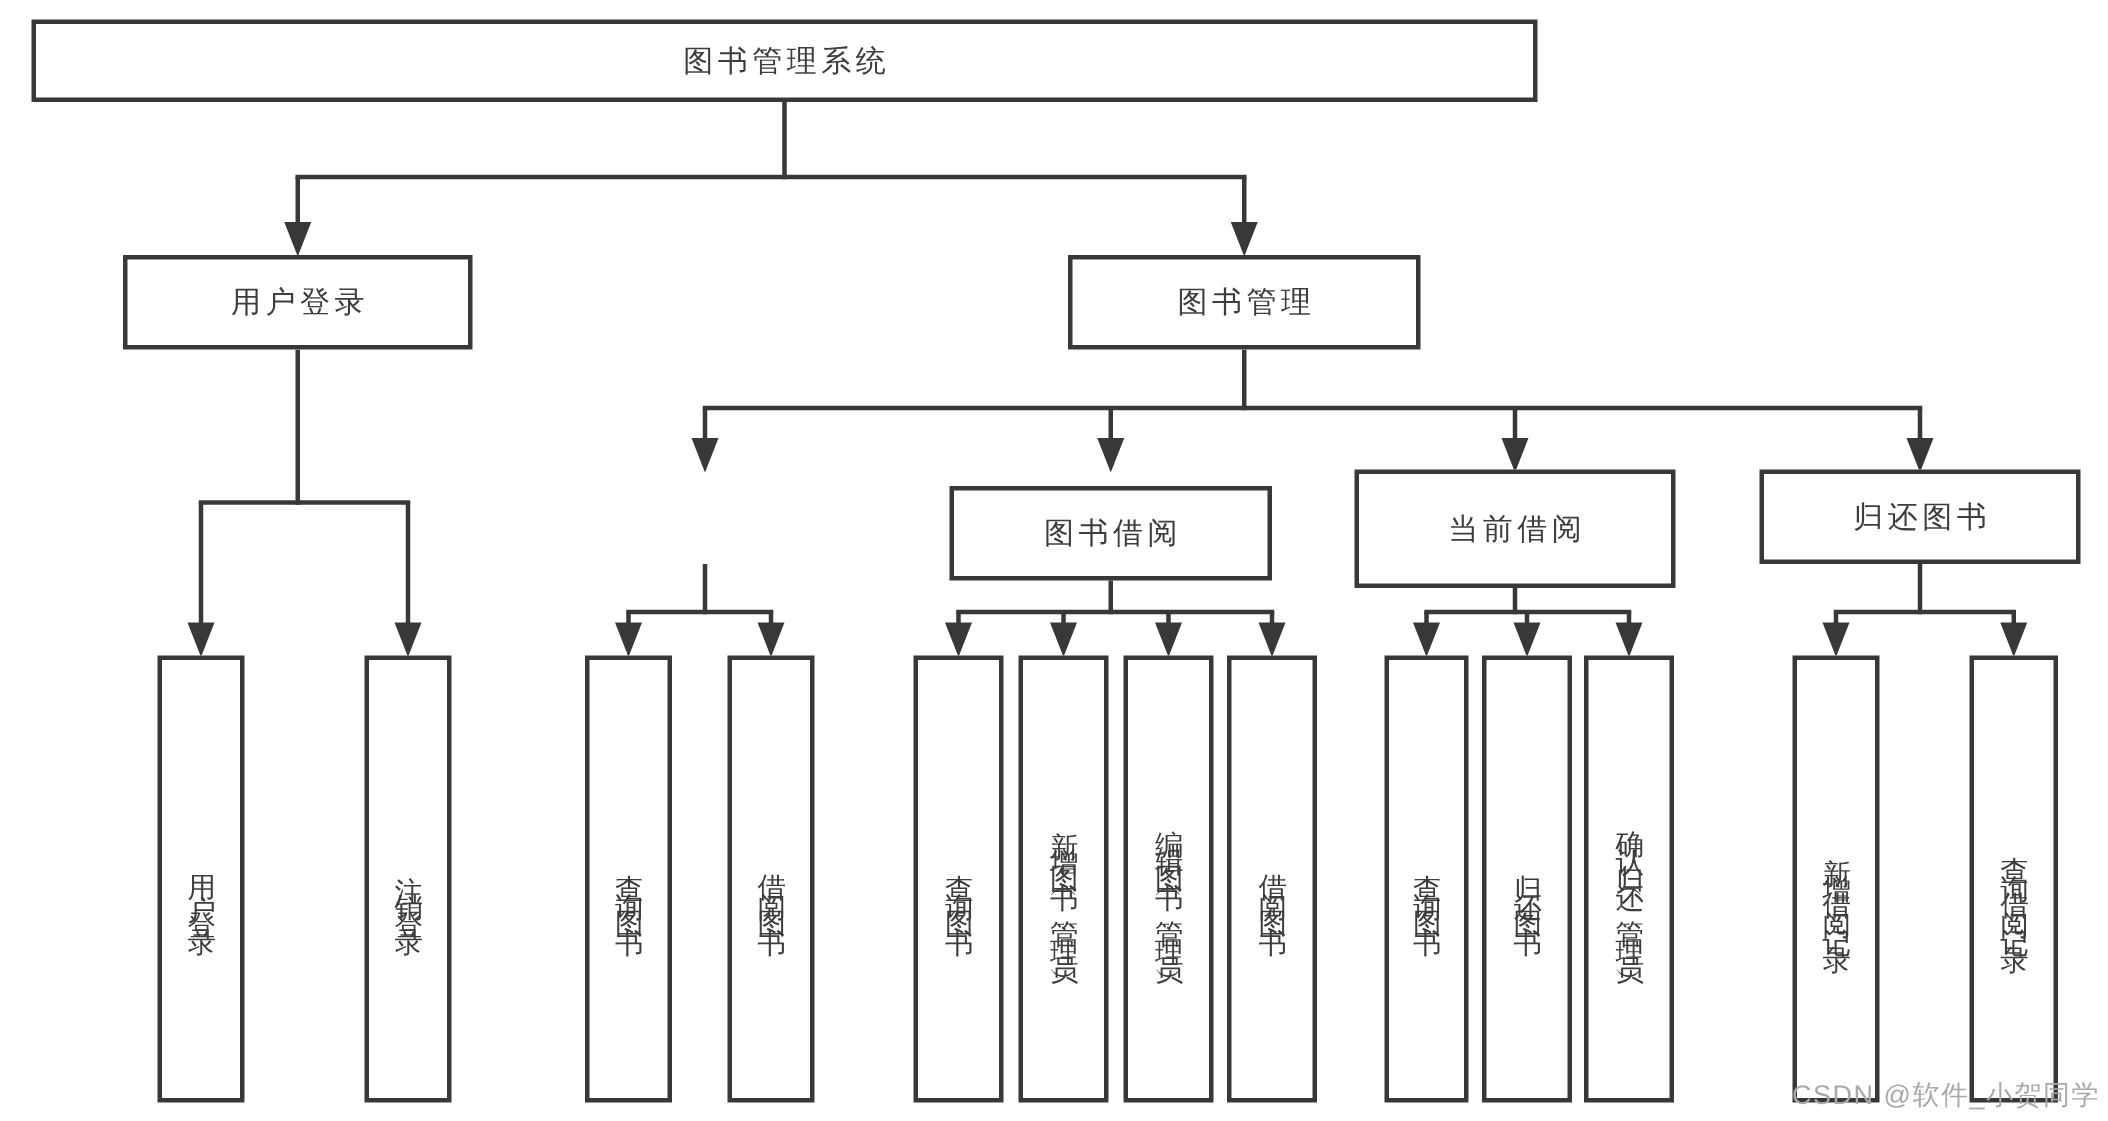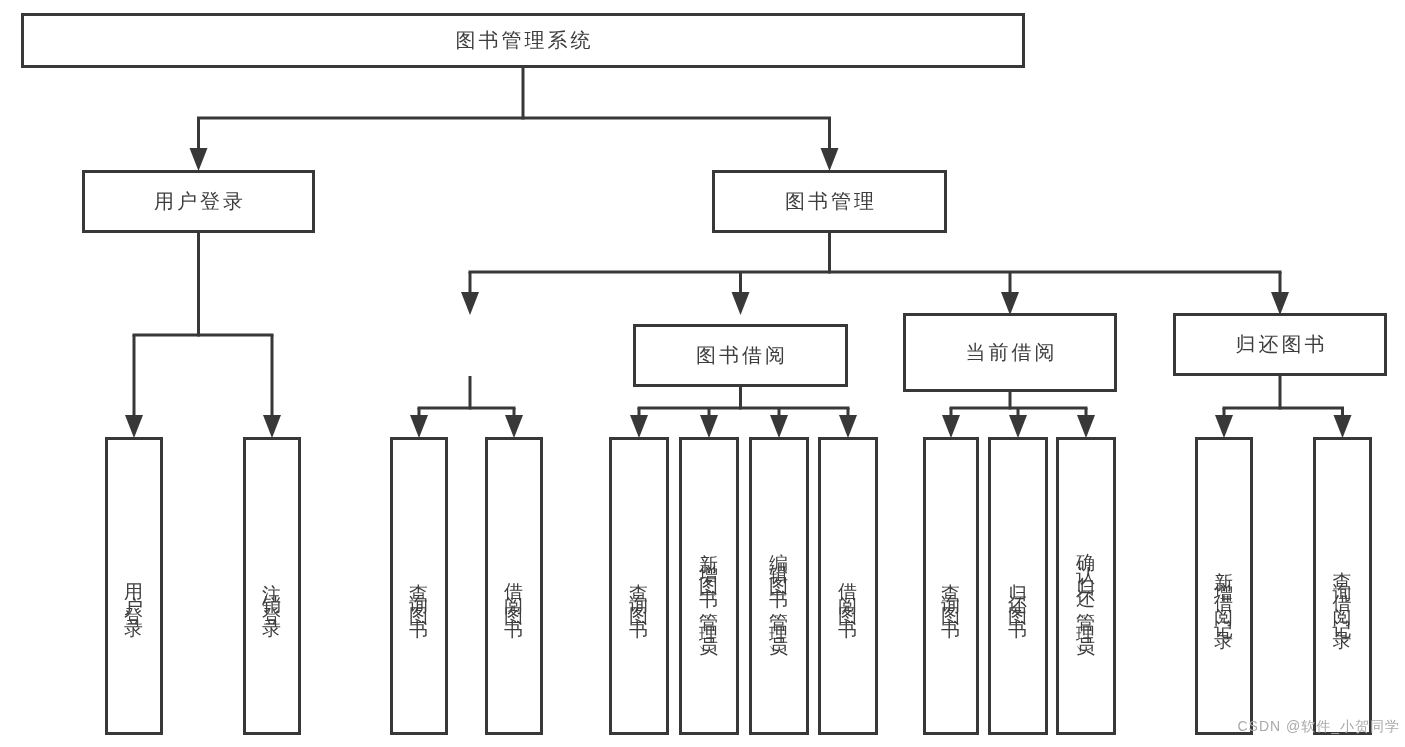--- a/index.html
+++ b/index.html
@@ -45,21 +45,21 @@
     text-orientation: mixed;
     font-size: 19px;
     letter-spacing: 12px;
     margin-bottom: -12px; 
     line-height: 1;
   }
   .watermark {
     position: absolute;
     right: 5px;
     top: 718px;
-    font-size: 14px;
+    font-size: 18px;
     color: #a9a9a9;
     letter-spacing: 1px;
     white-space: nowrap;
     z-index: 5;
   }
   svg line { stroke: #383838; stroke-width: 3; }
   svg polygon { fill: #383838; }
 </style>
 </head>
 <body>

